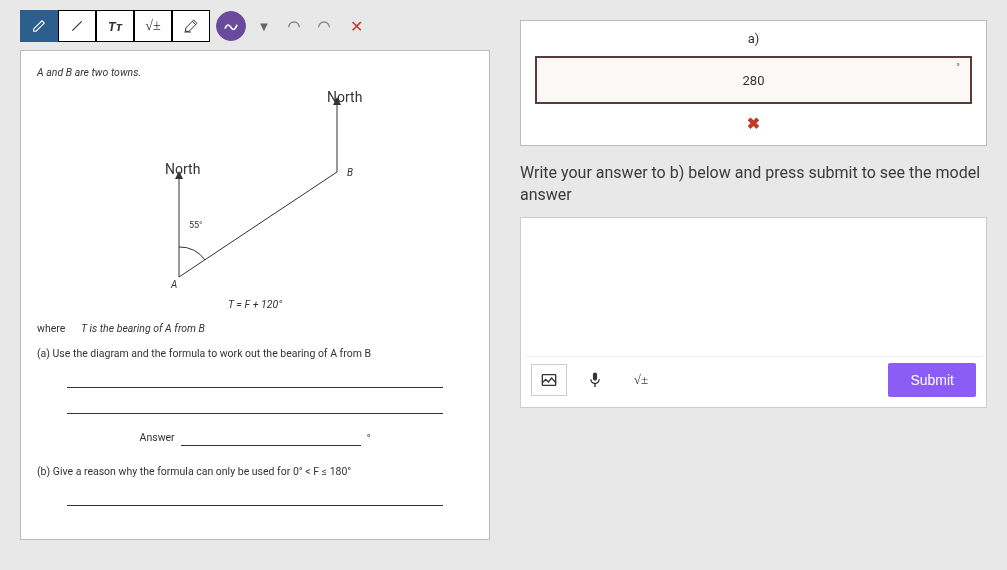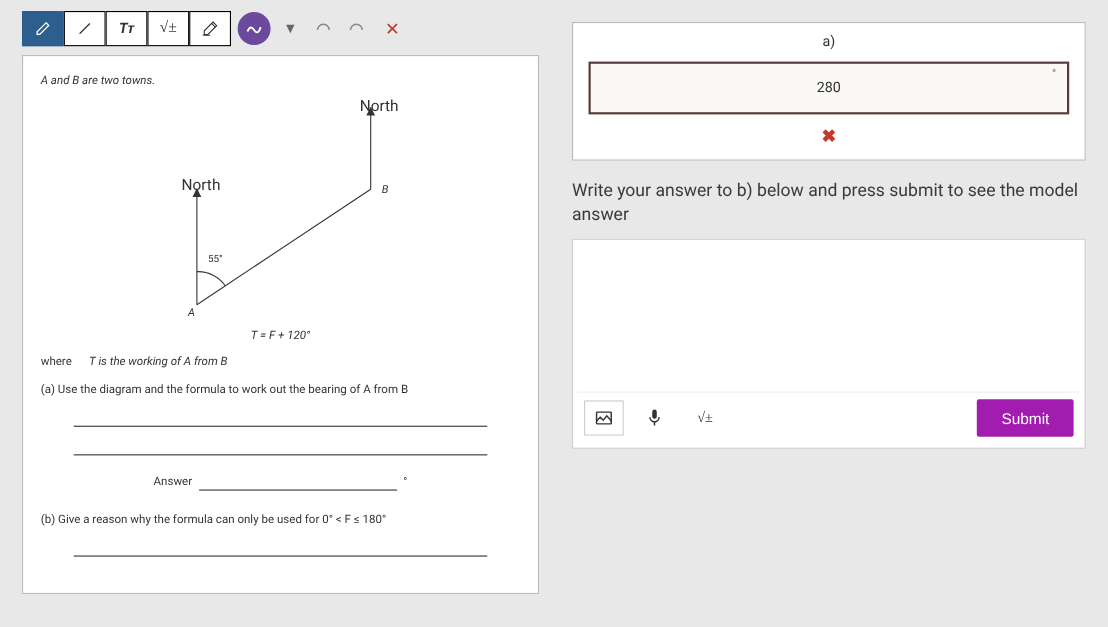--- a/index.html
+++ b/index.html
@@ -80,21 +80,21 @@
     .diagram-area {
       position: relative;
       height: 200px;
       margin: 4px auto 10px;
     }
     .north-label { position: absolute; font-size: 14px; }
     .north-b { left: 290px; top: 0; }
     .north-a { left: 128px; top: 72px; }
     .b-label { position: absolute; left: 310px; top: 78px; font-style: italic; font-size: 10px; }
     .a-label { position: absolute; left: 134px; top: 190px; font-style: italic; font-size: 10px; }
-    .angle-label { position: absolute; left: 152px; top: 143px; font-size: 9px; background: rgba(255,255,255,0.7); }
+    .angle-label { position: absolute; left: 152px; top: 132px; font-size: 9px; background: rgba(255,255,255,0.7); }
     svg.dia { position: absolute; left: 0; top: 0; }
     .q-text { margin: 4px 0; }
     .formula { text-align: center; margin: 8px 0; font-style: italic; }
     .where-line { display: flex; gap: 12px; margin: 1px 0; }
     .where-line .lbl { width: 32px; }
     .part-label { margin-top: 10px; }
     .answer-line {
       border-bottom: 1px solid #333;
       height: 16px;
       margin: 10px 30px 4px 30px;
@@ -165,21 +165,21 @@
       border: 1px solid #ccc;
       background: #fff;
       display: flex;
       align-items: center;
       justify-content: center;
       font-size: 13px;
       cursor: pointer;
     }
     .submit-btn {
       margin-left: auto;
-      background: #a21caf;
+      background: #8b5cf6;
       color: #fff;
       border: none;
       padding: 9px 22px;
       font-size: 14px;
       cursor: pointer;
       border-radius: 2px;
     }
     .sqrt { font-family: serif; }
   </style>
 </head>
@@ -243,21 +243,21 @@
         </svg>
         <div class="north-label north-b">North</div>
         <div class="north-label north-a">North</div>
         <div class="b-label">B</div>
         <div class="a-label">A</div>
         <div class="angle-label">55°</div>
       </div>
       <div class="formula">T  =  F  +  120°</div>
       <div class="where-line">
         <span class="lbl">where</span>
-        <span style="font-style:italic;">T is the working of  A from B</span>
+        <span style="font-style:italic;">T is the bearing of  A from B</span>
       </div>
       <div class="q-text part-label">(a)    Use the diagram and the formula to work out the bearing of A from B</div>
       <div class="answer-line"></div>
       <div class="answer-line"></div>
       <div class="answer-row">
         <span>Answer</span>
         <span class="blank"></span>
         <span class="deg-mark">°</span>
       </div>
       <div class="q-text part-label" style="margin-top:18px;">(b)    Give a reason why the formula can only be used for 0° &lt; F ≤ 180°</div>

